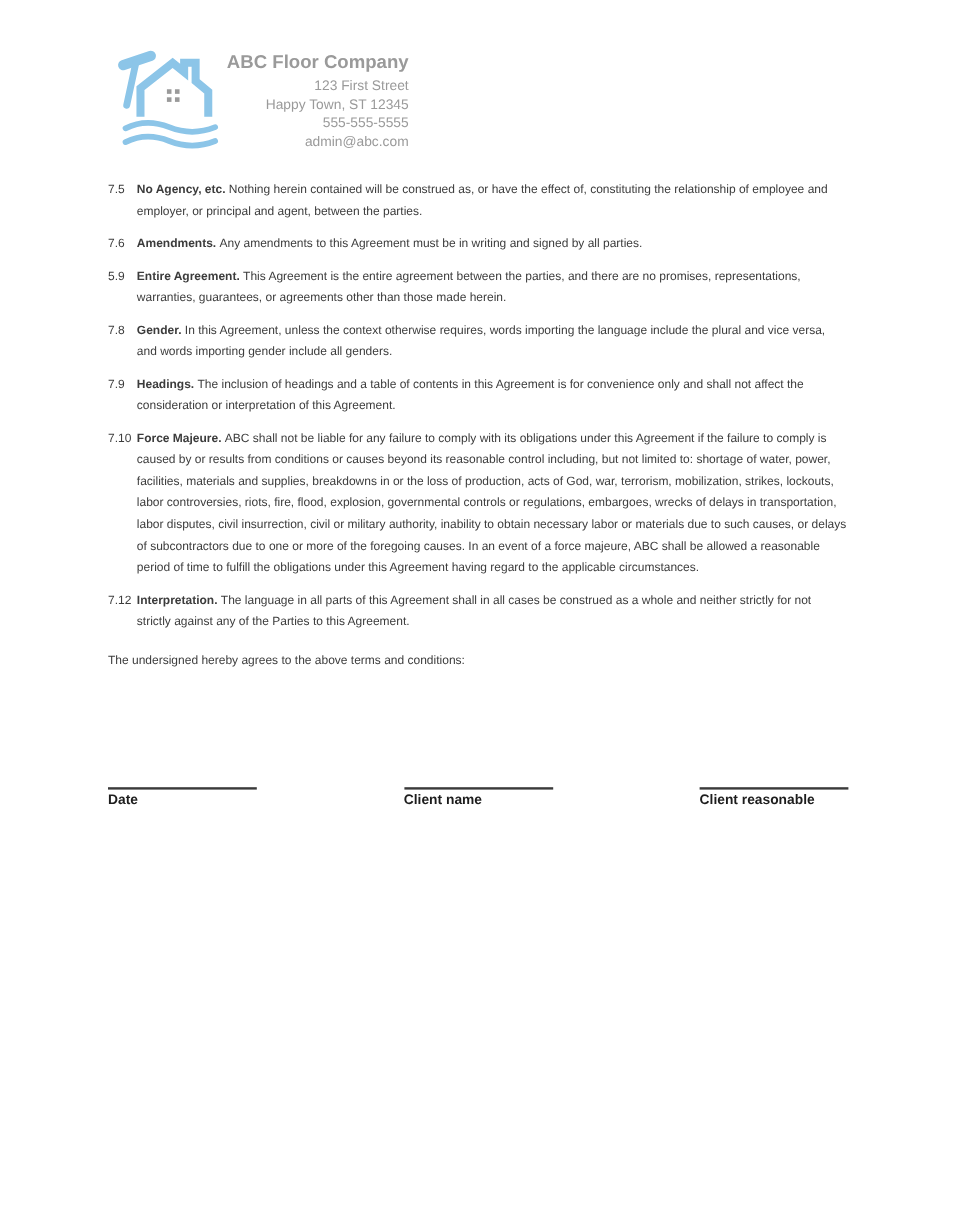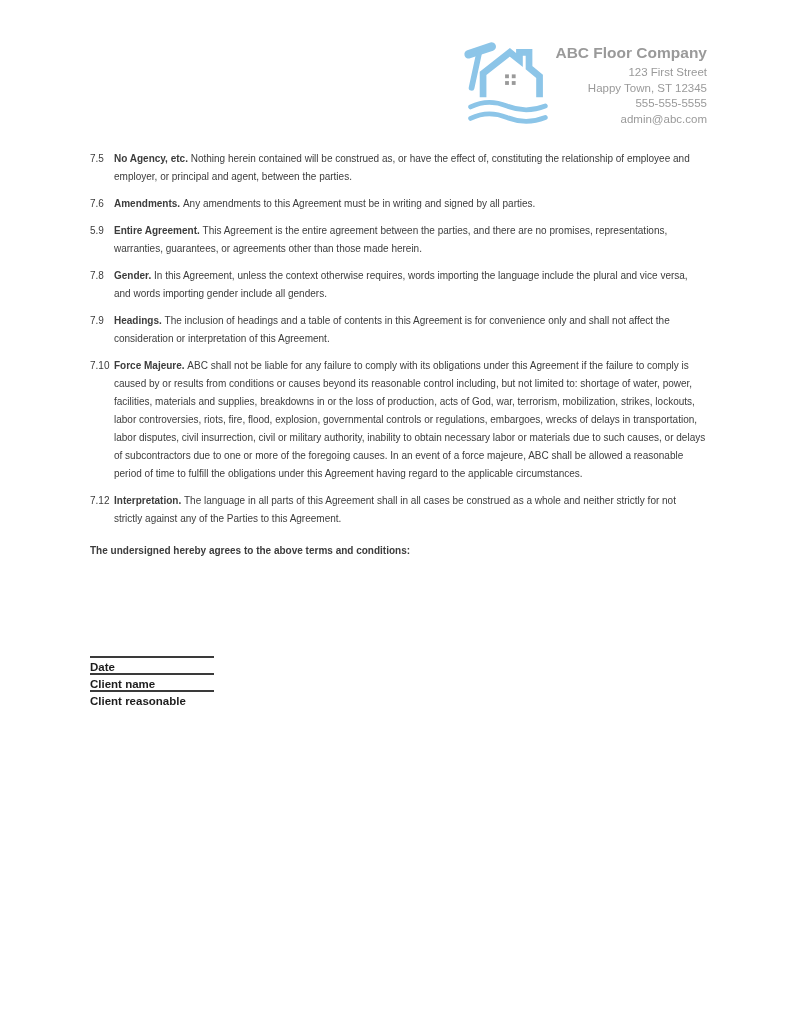--- a/index.html
+++ b/index.html
@@ -10,21 +10,21 @@
     height: 1009px;
     margin: 0 auto;
     background: #ffffff;
     font-family: "Liberation Sans", sans-serif;
     color: #3c3c3c;
     overflow: hidden;
   }
   
   .header {
     display: flex;
-    justify-content: flex-end;
+    justify-content: flex-start;
     align-items: flex-start;
     padding: 38px 87px 0 93px;
   }
   .logo { width: 96px; height: 90px; flex: 0 0 auto; }
   .header-info {
     text-align: right;
     color: #9a9a9a;
     font-size: 11.5px;
     line-height: 15.5px;
     padding-top: 6px;
@@ -53,28 +53,27 @@
   }
   .clause-text { flex: 1 1 auto; }
   .clause-text b { font-weight: bold; }
   .text-cursor {
     display: inline-block;
     width: 1px;
     height: 13px;
     background: #1a1a1a;
     vertical-align: -2px;
   }
-  .closing-line { margin: 14px 0 0 0; font-weight: bold; }
+  .closing-line { margin: 14px 0 0 0; }
   
   .signature-row {
     display: flex;
     justify-content: space-between;
     margin: 96px 87px 0 90px;
     width: 617px;
-    flex-direction: column;
   }
   .signature-field { width: 124px; }
   .signature-line {
     border-top: 2px solid #3a3a3a;
     height: 0;
     margin-bottom: 3px;
   }
   .signature-label {
     font-size: 11.5px;
     font-weight: bold;

